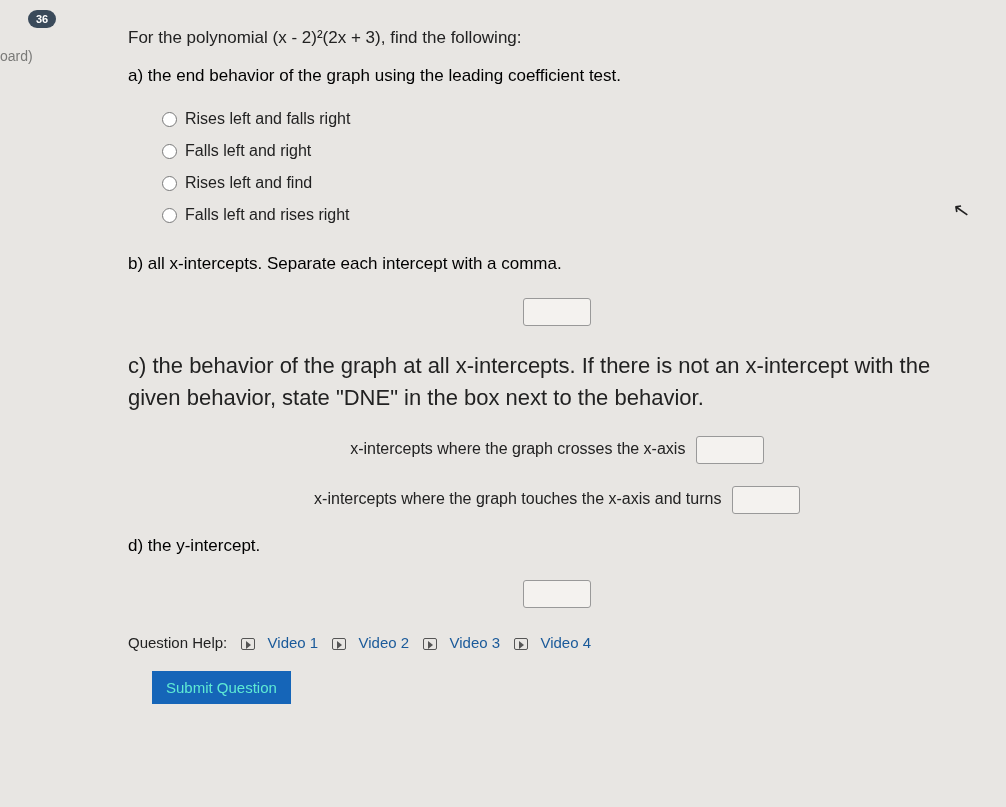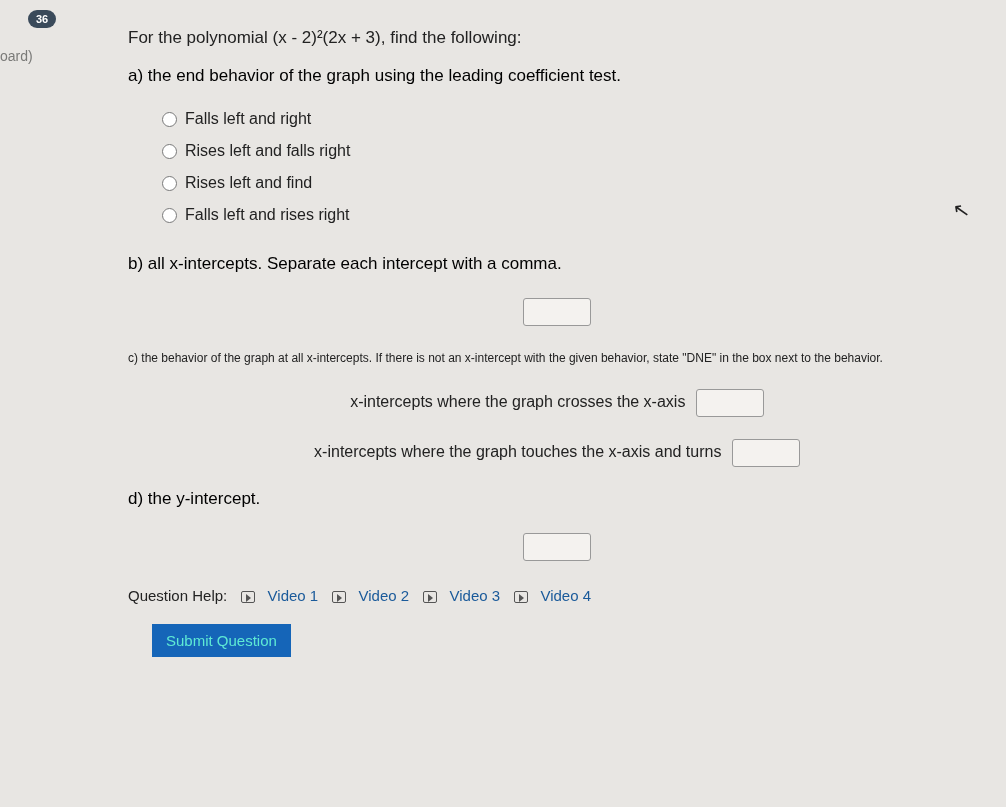--- a/index.html
+++ b/index.html
@@ -47,21 +47,21 @@
   input.textbox {
     border: 1px solid #999;
     background: #f4f2ef;
     height: 28px;
     width: 68px;
     border-radius: 3px;
     font-size: 15px;
     padding: 2px 4px;
   }
   .subpart-c {
-    font-size: 12px;
+    font-size: 22px;
     color: #222;
     line-height: 1.45;
     margin-bottom: 22px;
   }
   .inline-row {
     text-align: center;
     font-size: 16px;
     color: #222;
     margin-bottom: 22px;
   }
@@ -123,25 +123,25 @@
 
 <div class="content">
 
   <p class="qprompt">For the polynomial (x - 2)²(2x + 3), find the following:</p>
 
   <p class="part">a) the end behavior of the graph using the leading coefficient test.</p>
 
   <div class="options">
     <label class="option-row">
       <input type="radio" name="endbehavior" style="">
-      <span>Falls left and right</span>
+      <span>Rises left and falls right</span>
     </label>
     <label class="option-row">
       <input type="radio" name="endbehavior" style="">
-      <span>Rises left and falls right</span>
+      <span>Falls left and right</span>
     </label>
     <label class="option-row">
       <input type="radio" name="endbehavior" style="">
       <span>Rises left and find</span>
     </label>
     <label class="option-row">
       <input type="radio" name="endbehavior" style="">
       <span>Falls left and rises right</span>
     </label>
   </div>

